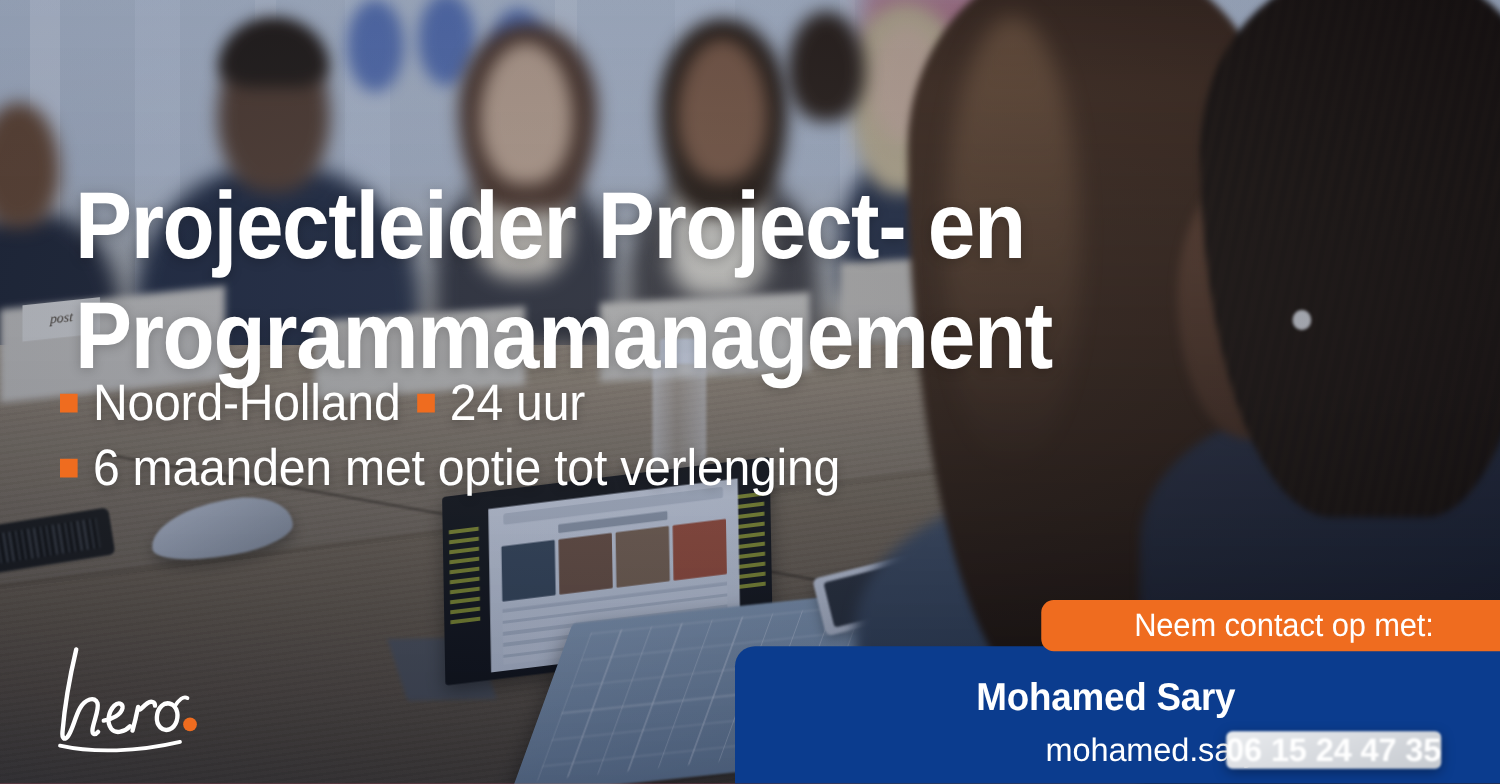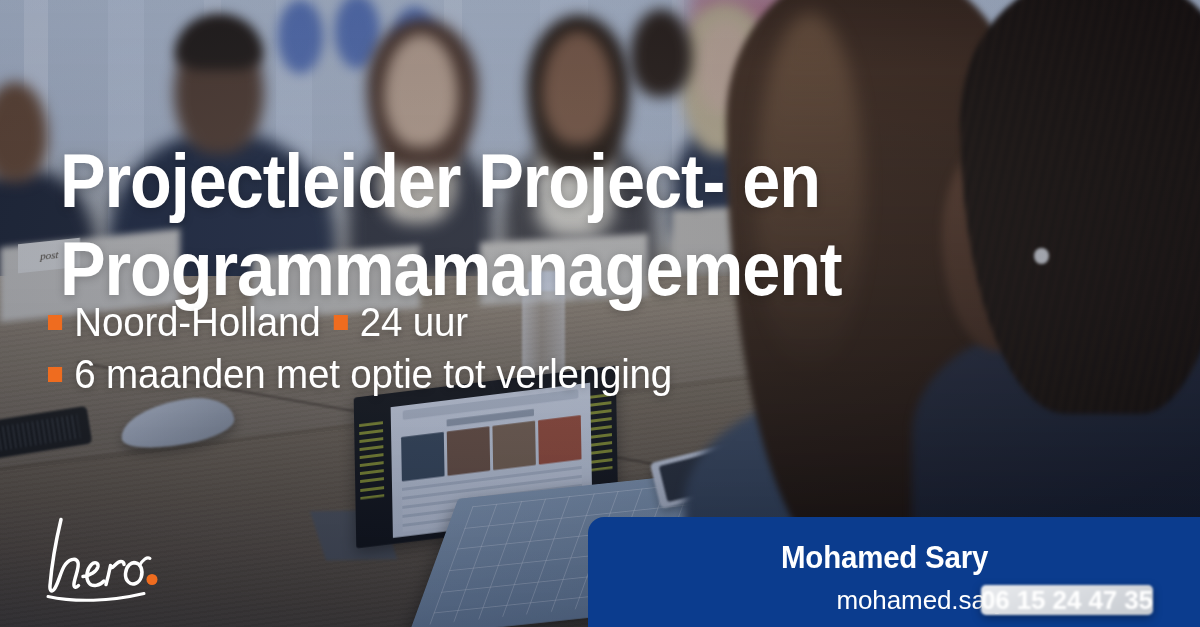--- a/index.html
+++ b/index.html
@@ -548,20 +548,23 @@
                    C 222 144, 227 128, 222 116 C 219 109, 212 105, 206 107" stroke-width="7"></path>
 
           <path d="M219 112 C 226 100, 234 94, 240 98" stroke-width="6"></path>
 
           <path d="M36 174 C 90 186, 160 184, 228 168" stroke-width="6"></path>
         </g>
         <circle cx="244" cy="140" r="11" fill="#ef6c1f"></circle>
       </svg>
     </div>
 
+    <div class="contact-badge">
+      <span>Neem contact op met:</span>
+    </div>
 
     <div class="contact-card">
       <span class="contact-name">Mohamed Sary</span>
       <div class="contact-line2">
         <span class="email">mohamed.sary@hero.eu</span>
         <span class="dotsq"></span>
         <span class="phone">06 15 24 47 35</span>
       </div>
     </div>
 

